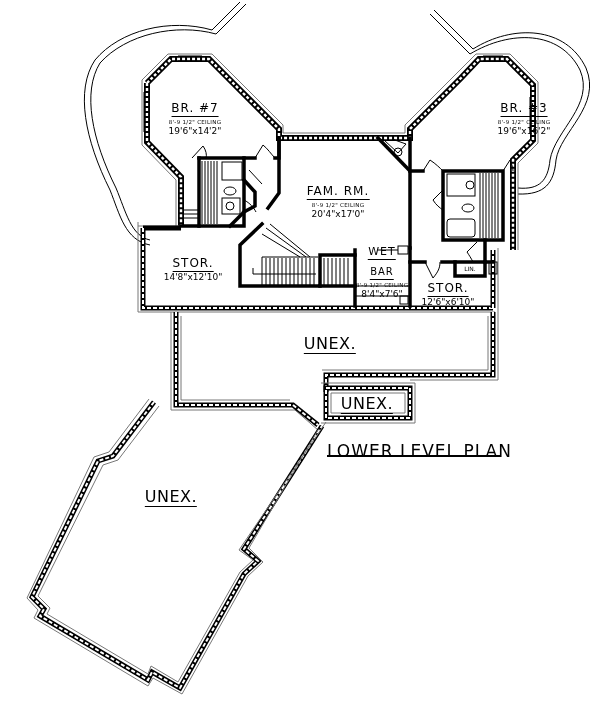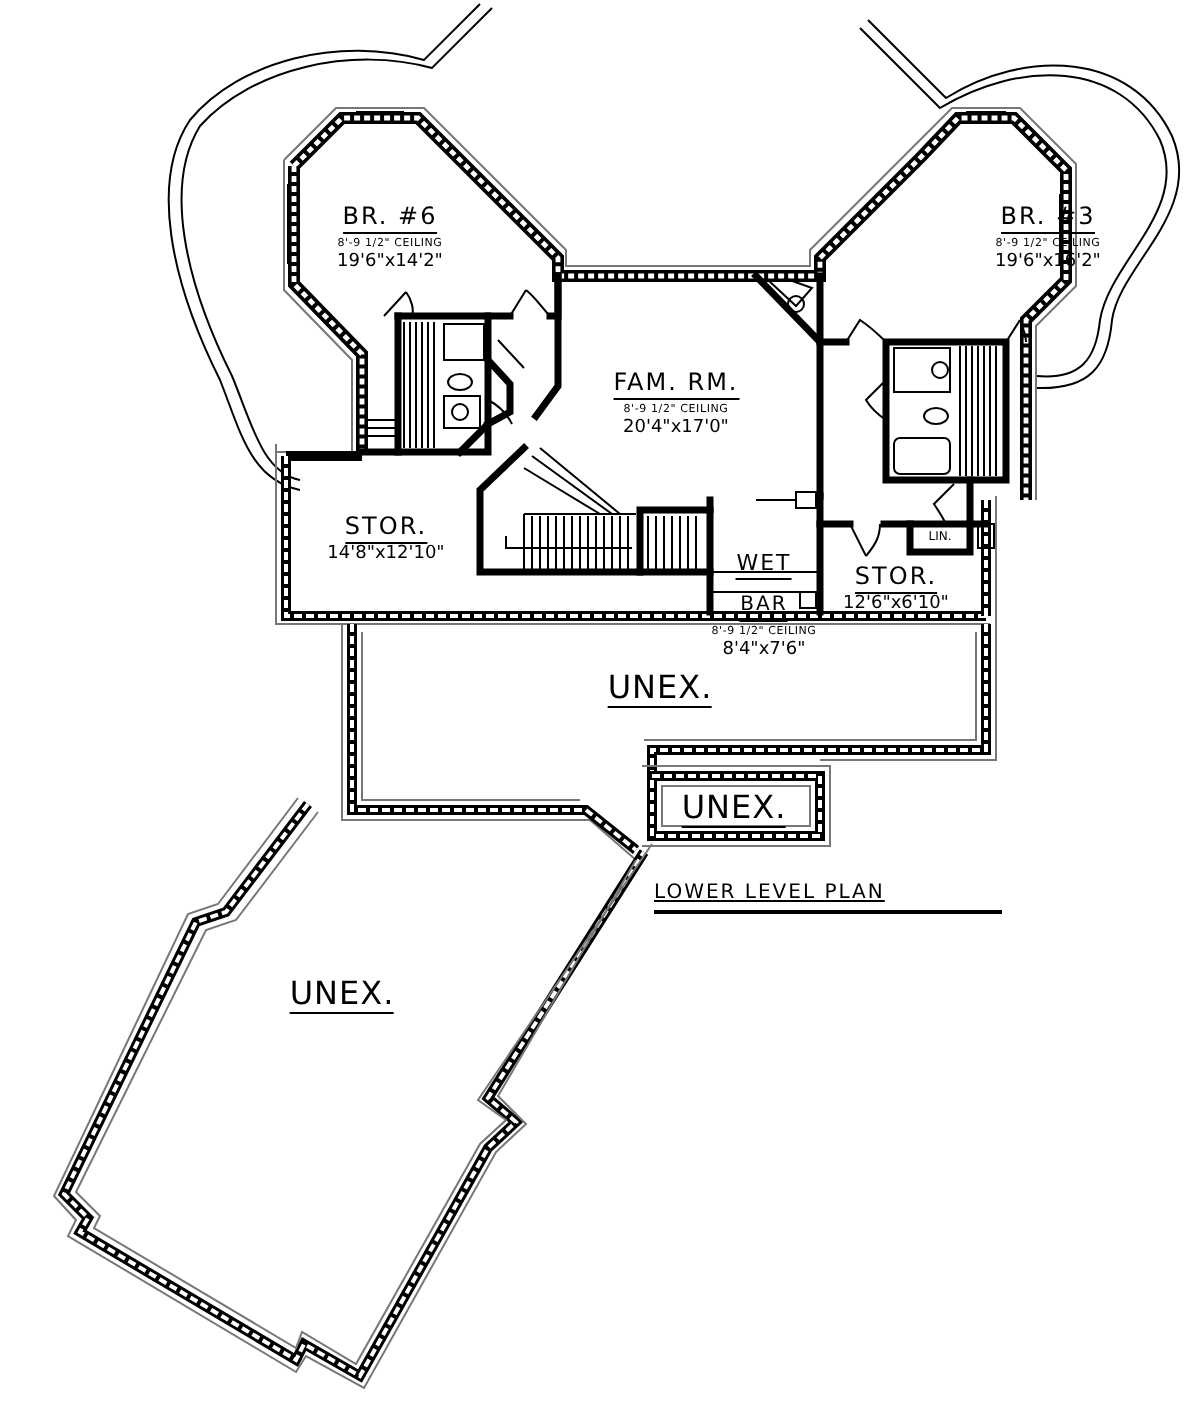--- a/index.html
+++ b/index.html
@@ -11,21 +11,21 @@
   .wall-found-in { fill: none; stroke: #fff; stroke-width: 2; stroke-dasharray: 4 2; }
   .outline { fill: none; stroke: #777; stroke-width: 1; }
   .wall-int { fill: none; stroke: #000; stroke-width: 3.5; stroke-linecap: square; }
   .thin { fill: none; stroke: #000; stroke-width: 1; }
   .path2 { fill: none; stroke: #000; stroke-width: 1; }
   .label { position: absolute; text-align: center; color: #000; white-space: nowrap; transform: translateX(-50%); }
   .room-name { font-family: "DejaVu Sans", sans-serif; font-size: 12px; letter-spacing: 1px; line-height: 14px; padding-bottom: 1px; border-bottom: 1px solid #000; display: inline-block; }
   .room-ceil { font-size: 5.5px; letter-spacing: 0.3px; line-height: 8px; display: block; margin-top: 1px; }
   .room-dim { font-size: 9px; line-height: 11px; display: block; }
   .unex { font-size: 16px; letter-spacing: 0.5px; border-bottom: 1.5px solid #000; line-height: 12px; }
-  .plan-title { position: absolute; font-size: 10px; letter-spacing: 1px; text-decoration: underline; }
+  .plan-title { position: absolute; font-size: 17px; letter-spacing: 1px; }
   .plan-title-line { position: absolute; height: 2px; background: #000; }
 </style>
 </head>
 <body>
 
 <svg id="plan" viewBox="0 0 600 704" xmlns="http://www.w3.org/2000/svg">
 
   <g>
     <path class="path2" d="M240,2 L212,30 C170,18 120,30 95,60 C75,90 85,140 110,190 C120,215 125,240 150,245"></path>
     <path class="path2" d="M246,4 L216,34 C176,23 126,34 100,63 C82,92 92,140 116,188 C126,212 131,236 150,240"></path>
@@ -148,21 +148,21 @@
     <circle class="thin" cx="230" cy="206" r="4"></circle>
 
     <path class="thin" d="M178,56 L202,56 M178,61 L202,61"></path>
     <path class="thin" d="M483,56 L503,56 M483,61 L503,61"></path>
     <path class="thin" d="M144,92 L144,132 M149,92 L149,132"></path>
     <path class="thin" d="M530,97 L530,130 M535,97 L535,130"></path>
   </g>
 </svg>
 
 <div class="label" style="left:195px; top:97px;">
-  <span class="room-name">BR. #6</span>
+  <span class="room-name">BR. #7</span>
   <span class="room-ceil">8'-9 1/2" CEILING</span>
   <span class="room-dim">19'6"x14'2"</span>
 </div>
 
 <div class="label" style="left:480px; top:97px;margin-left:44px;">
   <span class="room-name">BR. #3</span>
   <span class="room-ceil">8'-9 1/2" CEILING</span>
   <span class="room-dim">19'6"x16'2"</span>
 </div>
 
@@ -170,21 +170,21 @@
   <span class="room-name">FAM. RM.</span>
   <span class="room-ceil">8'-9 1/2" CEILING</span>
   <span class="room-dim">20'4"x17'0"</span>
 </div>
 
 <div class="label" style="left:193px; top:252px;">
   <span class="room-name">STOR.</span>
   <span class="room-dim">14'8"x12'10"</span>
 </div>
 
-<div class="label" style="left:382px; top:240px;margin-top:30px;">
+<div class="label" style="left:382px; top:240px;">
   <span class="room-name" style="font-size:11px;line-height:12px;">WET</span><br>
   <span class="room-name" style="font-size:10px;line-height:12px;">BAR</span>
   <span class="room-ceil">8'-9 1/2" CEILING</span>
   <span class="room-dim">8'4"x7'6"</span>
 </div>
 
 <div class="label" style="left:448px; top:277px;">
   <span class="room-name">STOR.</span>
   <span class="room-dim">12'6"x6'10"</span>
 </div>

